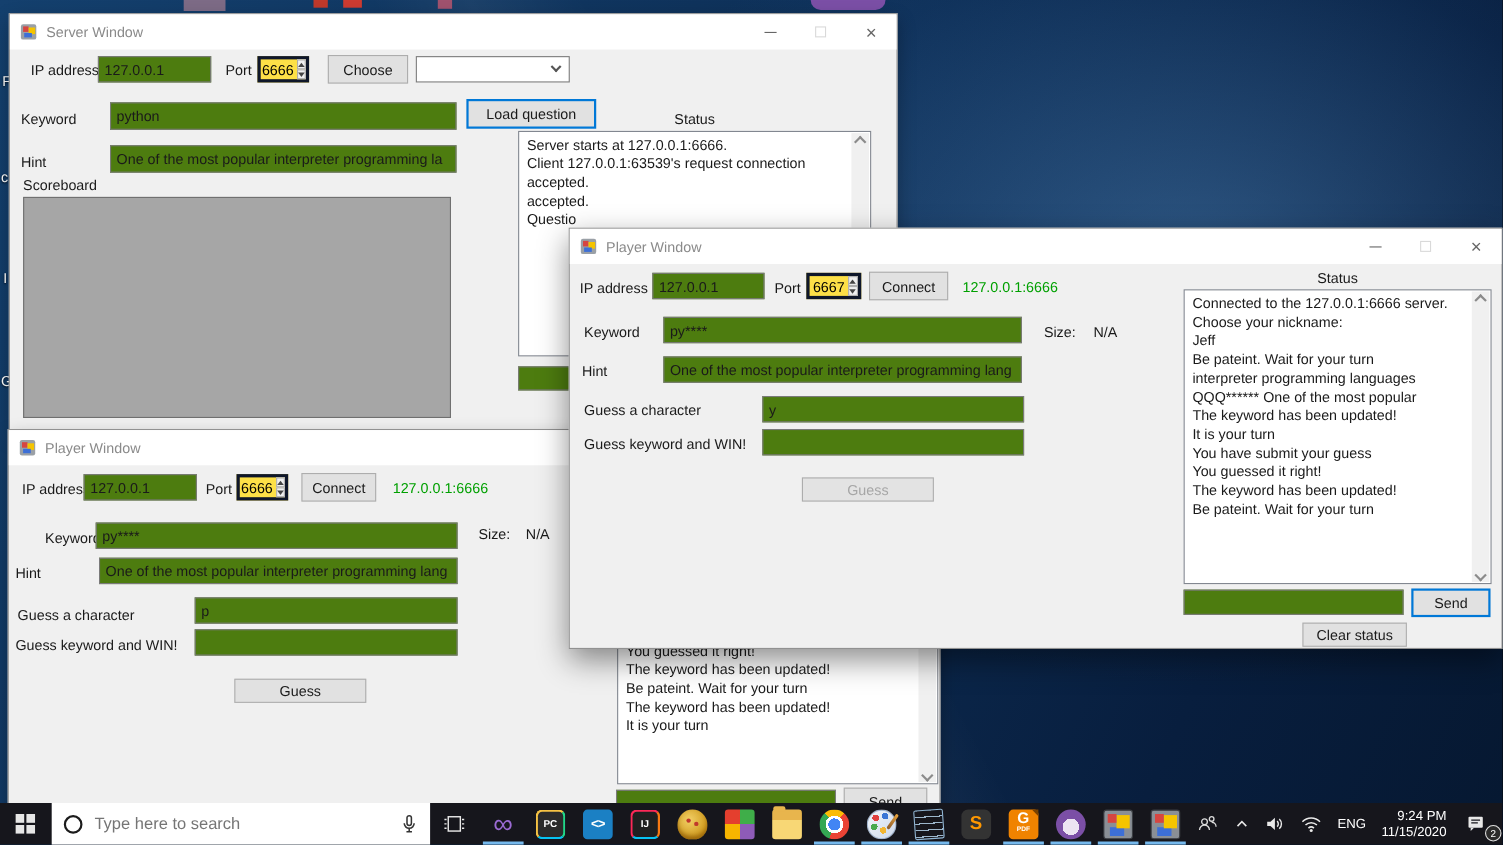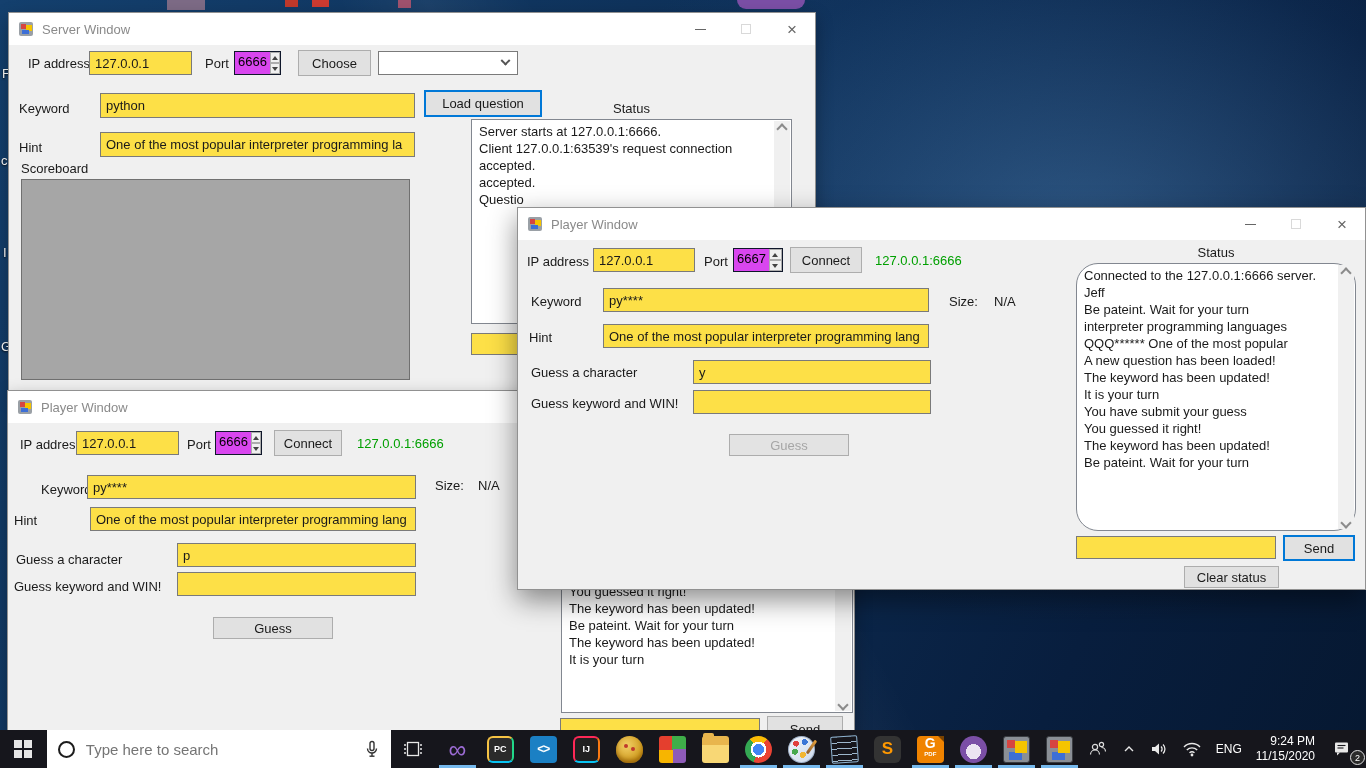--- a/index.html
+++ b/index.html
@@ -18,27 +18,27 @@
   .win { position:absolute; background:#f0f0f0; border:1px solid #919191; }
   .titlebar { height:32px; background:#fff; display:flex; align-items:center; padding-left:9px; }
   .ttl { color:#8a8a8a; font-size:13px; margin-left:8px; }
   .wbtns { margin-left:auto; display:flex; height:100%; align-items:stretch; }
   .wbtn { width:46px; display:flex; align-items:center; justify-content:center; }
   .g-min { width:11px; height:1px; background:#666; }
   .g-max { width:10px; height:10px; border:1px solid #d9d9d9; }
   .g-close { color:#666; font-size:17px; line-height:1; }
 
   .fld { position:absolute; font-size:13px; color:#1a1a1a; white-space:nowrap; }
-  .tbx { position:absolute; border:1px solid #7a7a7a; background:#fde047; font-size:13px; padding:2px 5px; color:#1a1a1a; outline:none; overflow:hidden; white-space:nowrap; }
+  .tbx { position:absolute; border:1px solid #7a7a7a; background:#4d7c0f; font-size:13px; padding:2px 5px; color:#1a1a1a; outline:none; overflow:hidden; white-space:nowrap; }
   .btn { position:absolute; background:#e1e1e1; border:1px solid #adadad; font-size:13px; display:flex; align-items:center; justify-content:center; color:#1a1a1a; }
   .btn.focus { border:2px solid #0078d7; }
   .btn.disabled { color:#a6a6a6; background:#e3e3e3; }
   .green { position:absolute; font-size:13px; color:#00a000; }
 
-  .updown { position:absolute; display:flex; border:1px solid #0f172a; background:#d946ef;justify-content:flex-end; }
+  .updown { position:absolute; display:flex; border:3px solid #0f172a; background:#fde047;justify-content:flex-end; }
   .ud-val { font-size:13px; padding:2px 3px; flex:1; }
   .spin { width:15px; display:flex; flex-direction:column; }
   .spin > div { flex:1; background:#f0f0f0; border:1px solid #adadad; display:flex; align-items:center; justify-content:center; }
   .t-up { width:0; height:0; border-left:3px solid transparent; border-right:3px solid transparent; border-bottom:4px solid #444; }
   .t-dn { width:0; height:0; border-left:3px solid transparent; border-right:3px solid transparent; border-top:4px solid #444; }
 
   .combo { position:absolute; background:#fff; border:1px solid #7a7a7a; display:flex; align-items:center; }
   .combo .cval { flex:1; font-size:13px; padding:0 5px; }
   .chev { display:block; width:8px; height:8px; border-left:2px solid #8b8b8b; border-top:2px solid #8b8b8b; }
   .chev.up { transform:rotate(45deg); }
@@ -299,28 +299,28 @@
     <input class="tbx" style="left: 85px; top: 80px; width: 326px; height: 24px;" value="py****">
     <span class="fld" style="left:431px;top:86px;">Size:</span>
     <span class="fld" style="left:476px;top:86px;">N/A</span>
     <span class="fld" style="left:11px;top:122px;">Hint</span>
     <input class="tbx" style="left: 85px; top: 116px; width: 326px; height: 24px;" value="One of the most popular interpreter programming lang">
     <span class="fld" style="left:13px;top:157px;">Guess a character</span>
     <input class="tbx" style="left: 175px; top: 152px; width: 238px; height: 24px;" value="y">
     <span class="fld" style="left:13px;top:188px;">Guess keyword and WIN!</span>
     <input class="tbx" style="left: 175px; top: 182px; width: 238px; height: 24px;" value="">
     <div class="btn disabled" style="left:211px;top:226px;width:120px;height:22px;">Guess</div>
-    <div class="status-box" style="left:558px;top:55px;width:280px;height:268px;border-radius:22px;">
+    <div class="status-box" style="left:558px;top:55px;width:280px;height:268px;">
       <div class="status-inner">
           <div class="sline">Connected to the 127.0.0.1:6666 server.</div>
+          <div class="sline">Choose your nickname:</div>
           <div class="sline">Jeff</div>
           <div class="sline">Be pateint. Wait for your turn</div>
           <div class="sline">interpreter programming languages</div>
           <div class="sline">QQQ****** One of the most popular</div>
-          <div class="sline">A new question has been loaded!</div>
           <div class="sline">The keyword has been updated!</div>
           <div class="sline">It is your turn</div>
           <div class="sline">You have submit your guess</div>
           <div class="sline">You guessed it right!</div>
           <div class="sline">The keyword has been updated!</div>
           <div class="sline">Be pateint. Wait for your turn</div>
         </div>
       <div class="vscroll">
         <span class="sarr-top">
             <span class="chev up"></span>

